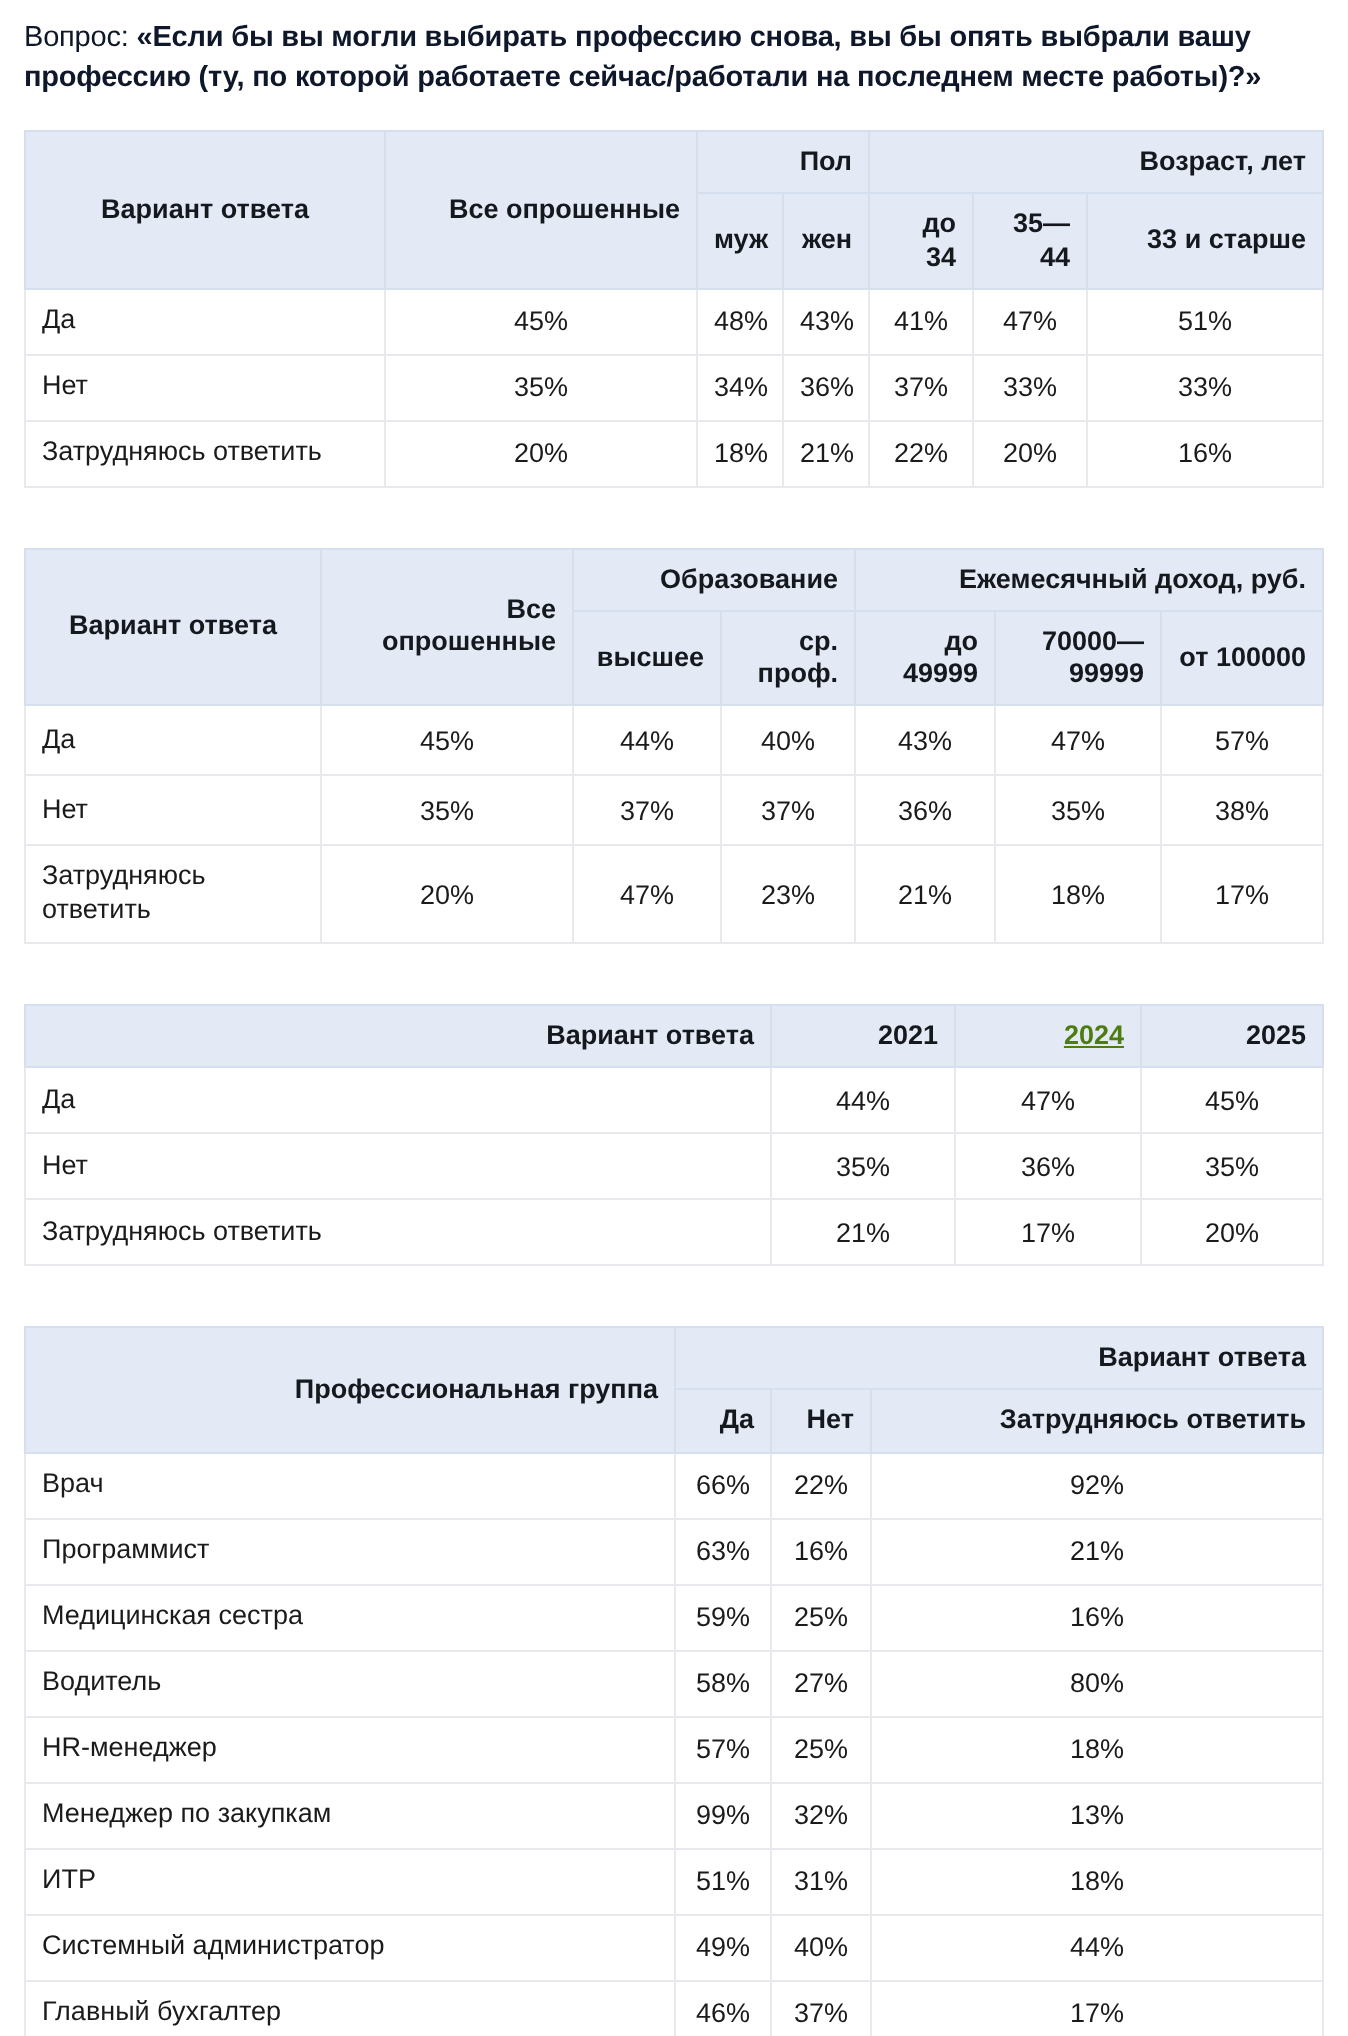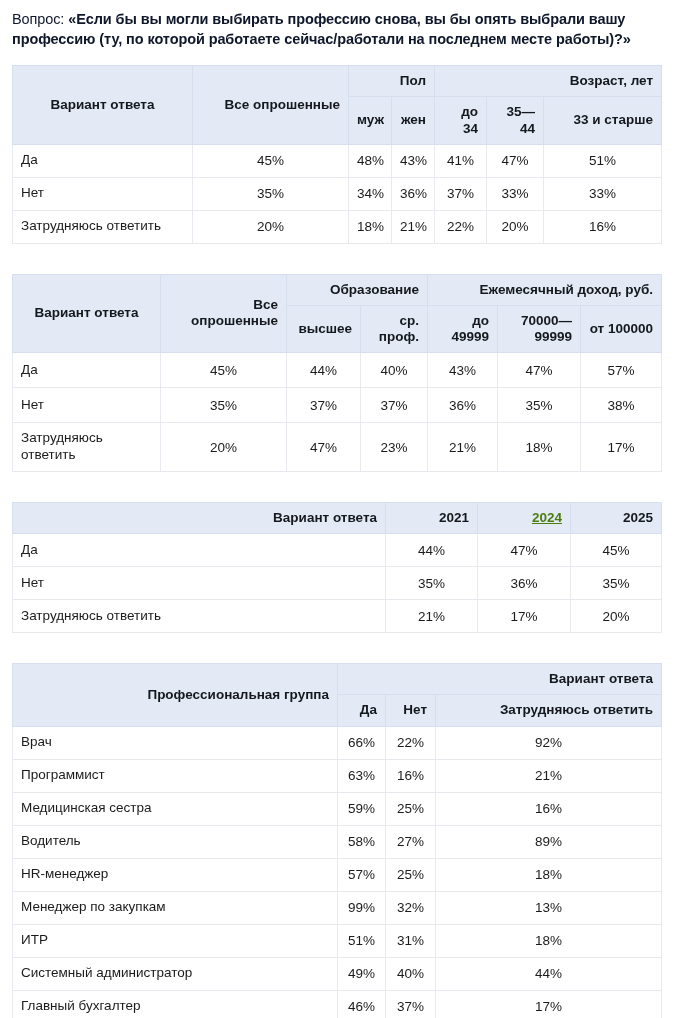--- a/index.html
+++ b/index.html
@@ -294,21 +294,21 @@
       <tr>
         <td class="rowlabel">Медицинская сестра</td>
         <td>59%</td>
         <td>25%</td>
         <td>16%</td>
       </tr>
       <tr>
         <td class="rowlabel">Водитель</td>
         <td>58%</td>
         <td>27%</td>
-        <td>89%</td>
+        <td>80%</td>
       </tr>
       <tr>
         <td class="rowlabel">HR-менеджер</td>
         <td>57%</td>
         <td>25%</td>
         <td>18%</td>
       </tr>
       <tr>
         <td class="rowlabel">Менеджер по закупкам</td>
         <td>99%</td>

